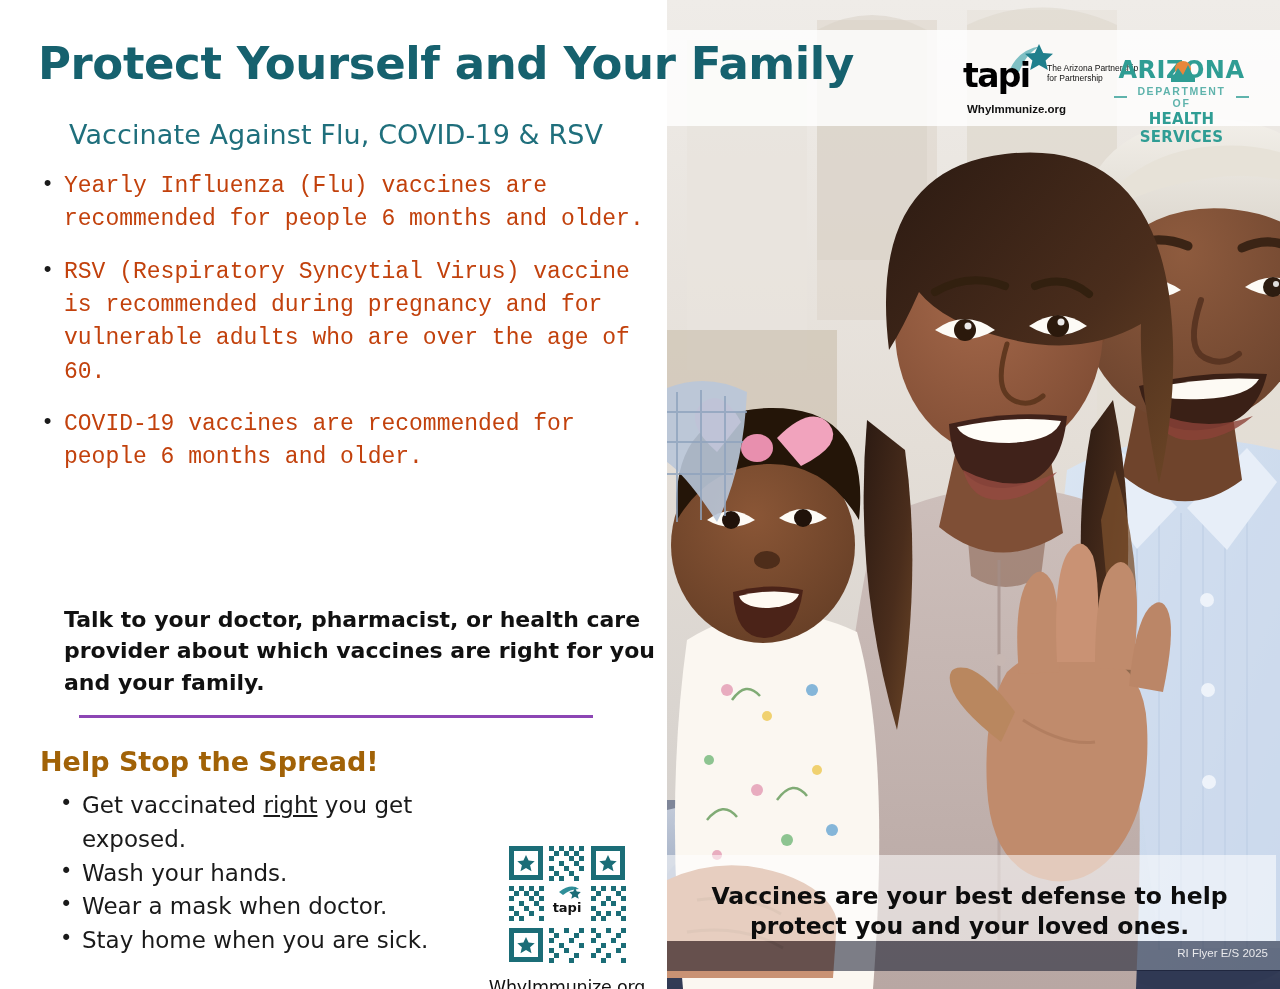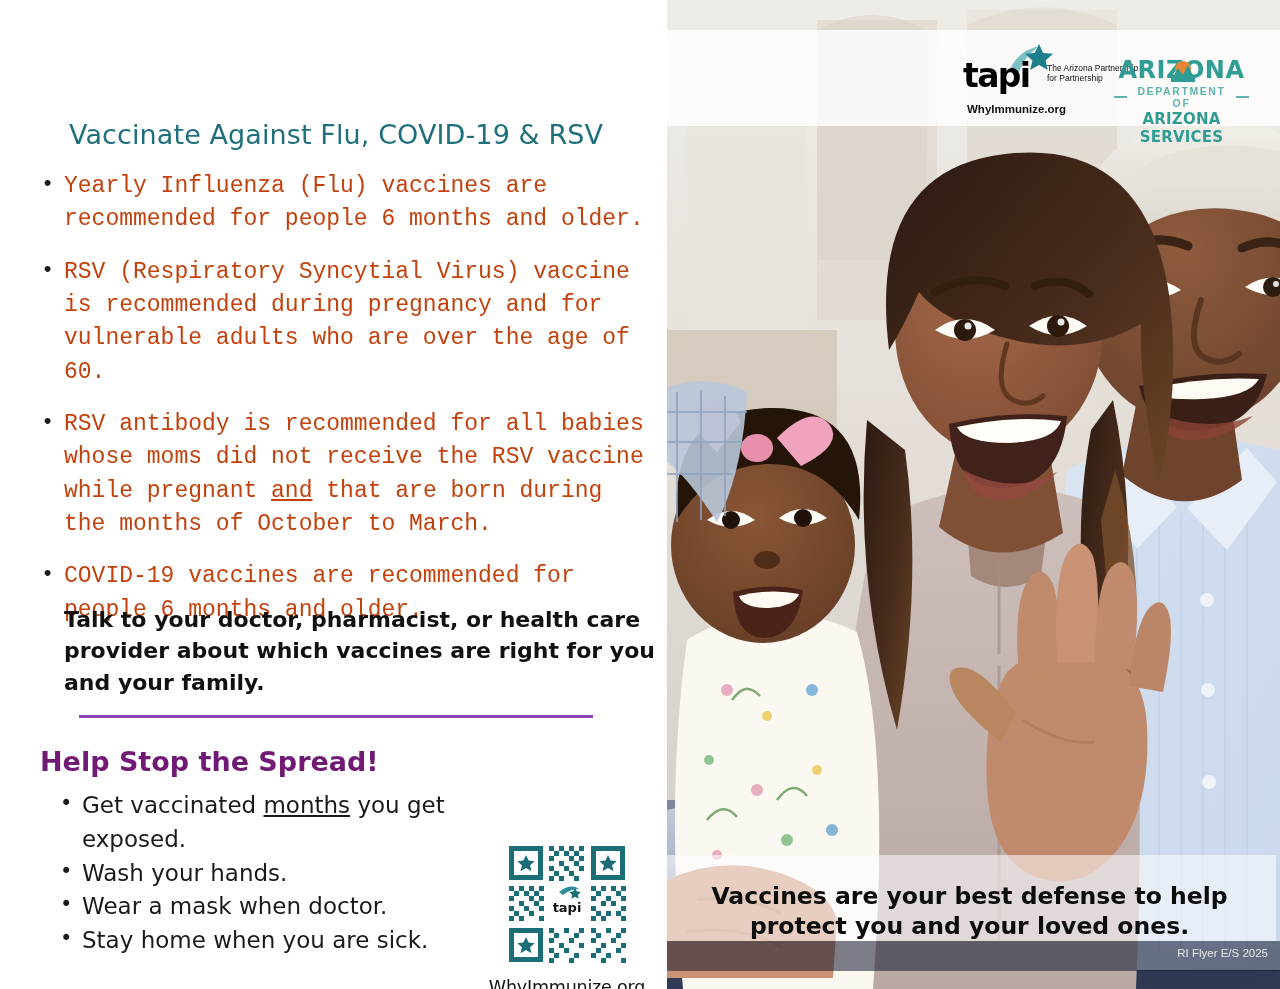--- a/index.html
+++ b/index.html
@@ -56,21 +56,21 @@
     position:absolute;left:64px;top:604px;width:592px;
     font-size:22px;font-weight:bold;line-height:1.43;color:#111;
   }
   .divider{
     position:absolute;left:79px;top:715px;width:514px;height:3px;
     background:#8c46b4;
   }
 
   .spread-title{
     position:absolute;left:40px;top:746px;
-    font-size:27px;font-weight:bold;color:#701a75;
+    font-size:27px;font-weight:bold;color:#a16207;
   }
   ul.spread-bullets{
     position:absolute;left:52px;top:789px;width:470px;
     margin:0;padding:0;list-style:none;
   }
   ul.spread-bullets > li{
     position:relative;padding-left:30px;
     font-size:23px;line-height:1.47;color:#1a1a1a;
   }
   ul.spread-bullets > li::before{
@@ -370,44 +370,42 @@
           <path d="M0 442 h76"></path>
           <path d="M0 474 h66"></path>
       </g>
     </svg>
   </div>
 
   <div class="logo-band"></div>
 
   <div class="left"></div>
 
+  <div class="title">Protect Yourself and Your Family</div>
   <div class="subtitle">Vaccinate Against Flu, COVID-19 &amp; RSV</div>
 
   <ul class="main-bullets">
     <li>
       <span>Yearly Influenza (Flu) vaccines are recommended for people 6 months and older.</span><u></u><span></span>
     </li>
     <li>
       <span>RSV (Respiratory Syncytial Virus) vaccine is recommended during pregnancy and for vulnerable adults who are over the age of 60.</span><u></u><span></span>
-    </li>
-    <li>
-      <span>RSV antibody is recommended for all babies whose moms did not receive the RSV vaccine while pregnant </span><u>and</u><span> that are born during the months of October to March.</span>
     </li>
     <li>
       <span>COVID-19 vaccines are recommended for people 6 months and older.</span><u></u><span></span>
     </li>
   </ul>
 
   <div class="callout">Talk to your doctor, pharmacist, or health care provider about which vaccines are right for you and your family.</div>
   <div class="divider"></div>
 
   <div class="spread-title">Help Stop the Spread!</div>
   <ul class="spread-bullets">
     <li>
-      <span>Get vaccinated </span><u>months</u><span> you get exposed.</span>
+      <span>Get vaccinated </span><u>right</u><span> you get exposed.</span>
     </li>
     <li>
       <span>Wash your hands.</span><u></u><span></span>
     </li>
     <li>
       <span>Wear a mask when doctor.</span><u></u><span></span>
     </li>
     <li>
       <span>Stay home when you are sick.</span><u></u><span></span>
     </li>
@@ -553,21 +551,21 @@
         <circle cx="12" cy="10" r="8" fill="#e8873a"></circle>
         <path d="M0 21 L7 9 L12 16 L17 6 L24 21z" fill="#2f9d94"></path>
         <rect x="0" y="19" width="24" height="4" fill="#2f9d94"></rect>
       </svg>
     </div>
     <div class="az-line2">
       <span class="rule"></span>
       <span class="az-dept">DEPARTMENT OF</span>
       <span class="rule"></span>
     </div>
-    <div class="az-line3">ARIZONA SERVICES</div>
+    <div class="az-line3">HEALTH SERVICES</div>
   </div>
 
   <div class="photo-caption">
     <span>Vaccines are your best defense to help protect you and your loved ones.</span>
   </div>
   <div class="footer-strip"></div>
   <div class="footer-code">RI Flyer E/S 2025</div>
 
 </div>
 

